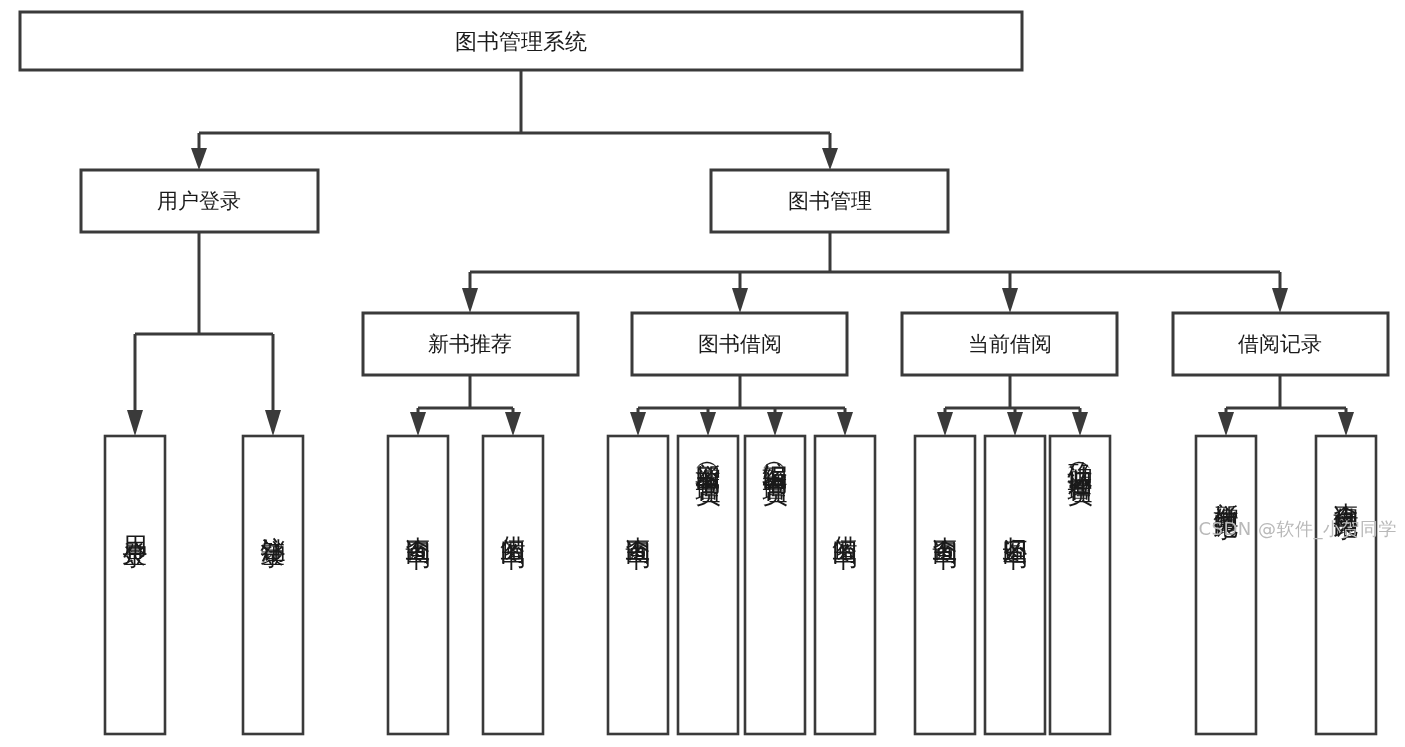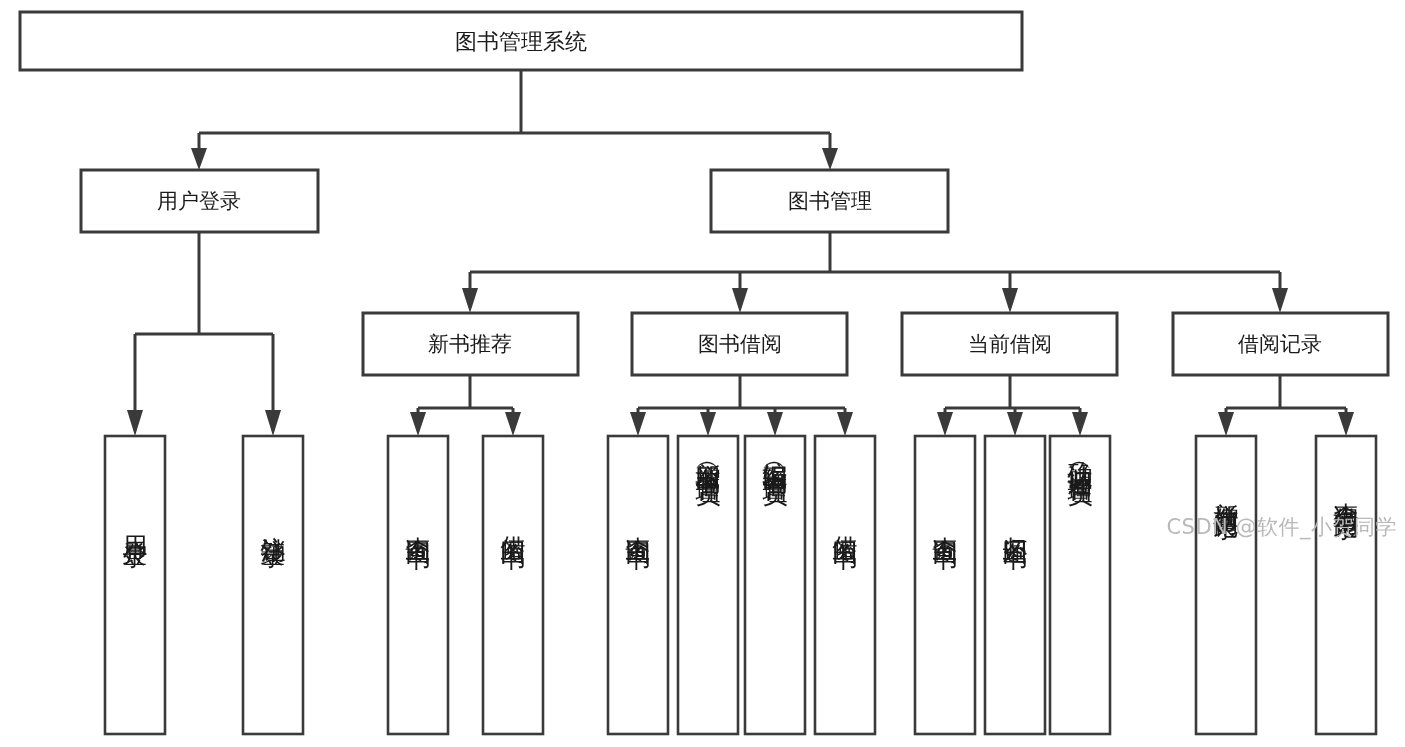--- a/index.html
+++ b/index.html
@@ -70,21 +70,21 @@
     line-height: 1;
     letter-spacing: 3px;
     color: #1a1a1a;
     white-space: nowrap;
   }
   .watermark {
     position: absolute;
     right: 8px;
     bottom: 6px;
     font-family: "DejaVu Sans", "Liberation Sans", sans-serif;
-    font-size: 21px;
+    font-size: 18px;
     color: #b9b9b9;
     letter-spacing: 0.5px;
     white-space: nowrap;
   }
 </style>
 </head>
 <body>
 
 <div id="diagram-root">
 

